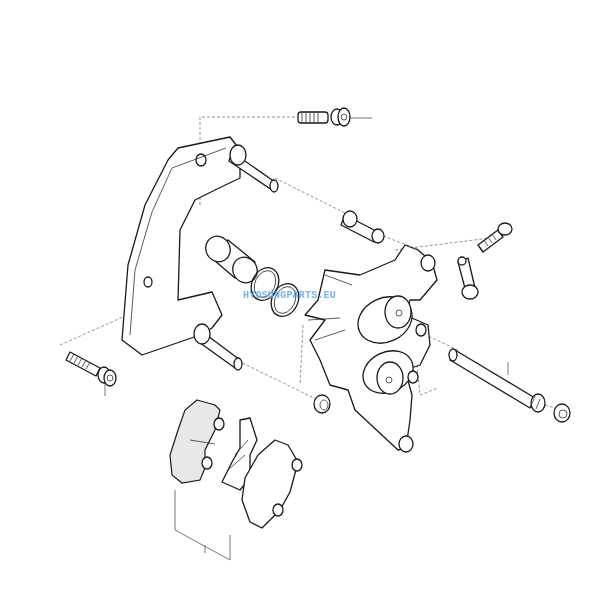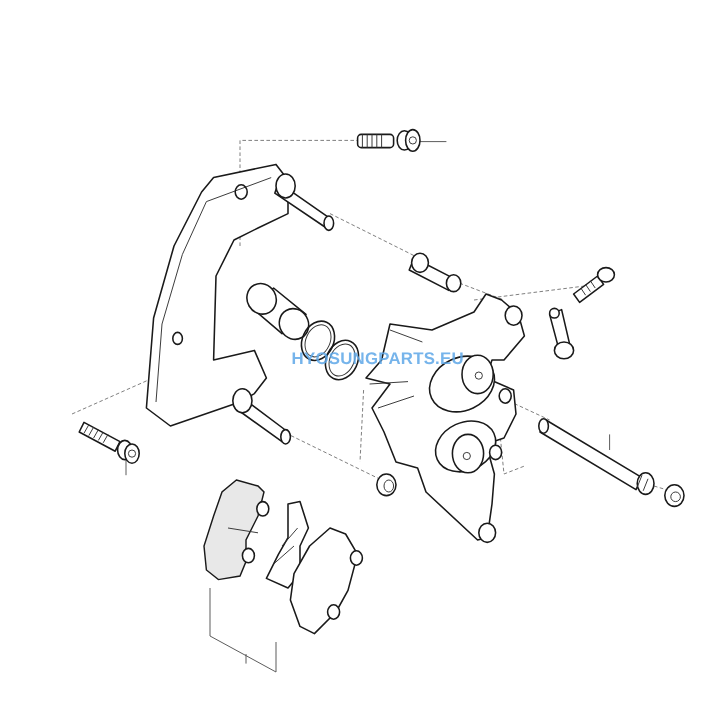--- a/index.html
+++ b/index.html
@@ -6,22 +6,22 @@
     body { width: 600px; height: 600px; position: relative; overflow: hidden; font-family: "Liberation Sans", sans-serif; }
     #diagram { position: absolute; left: 0; top: 0; width: 600px; height: 600px; }
     .ln { fill: none; stroke: #1a1a1a; stroke-width: 1.3; stroke-linejoin: round; stroke-linecap: round; }
     .thin { fill: none; stroke: #333; stroke-width: 0.8; }
     .lead { fill: none; stroke: #666; stroke-width: 0.7; stroke-dasharray: 3 2; }
     .leadsolid { fill: none; stroke: #555; stroke-width: 0.8; }
     .fillw { fill: #ffffff; stroke: #1a1a1a; stroke-width: 1.3; stroke-linejoin: round; }
     .pad { fill: #e8e8e8; stroke: #1a1a1a; stroke-width: 1.2; }
     .watermark {
       position: absolute; left: 243px; top: 290px;
-      font-family: Liberation Sans, sans-serif; font-weight: bold;
-      font-size: 14px; letter-spacing: 0.2px;
+      font-family: Liberation Mono, monospace; font-weight: bold;
+      font-size: 10px; letter-spacing: 0.2px;
       color: #5fa8e8; opacity: 0.85;
     }
   </style>
 </head>
 <body>
 
 <svg id="diagram" viewBox="0 0 600 600" xmlns="http://www.w3.org/2000/svg">
 
   <g>
     <polyline class="lead" points="200,205 200,117 298,117"></polyline>

